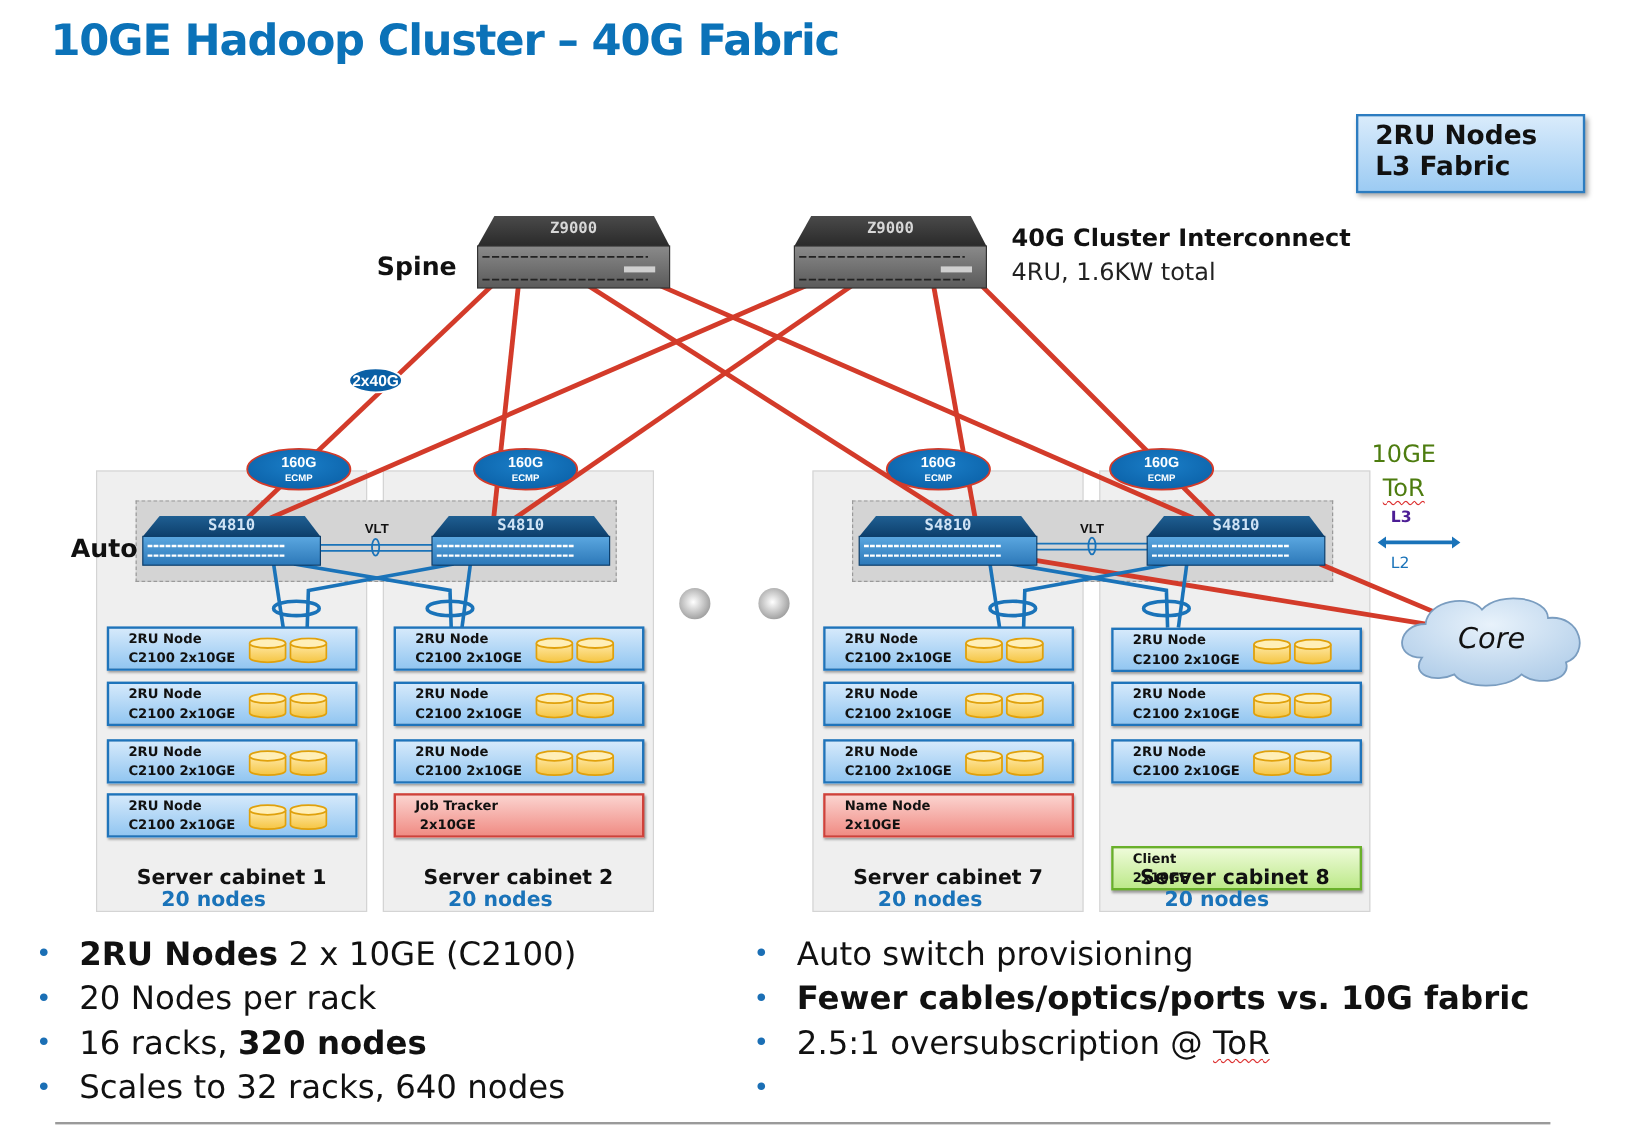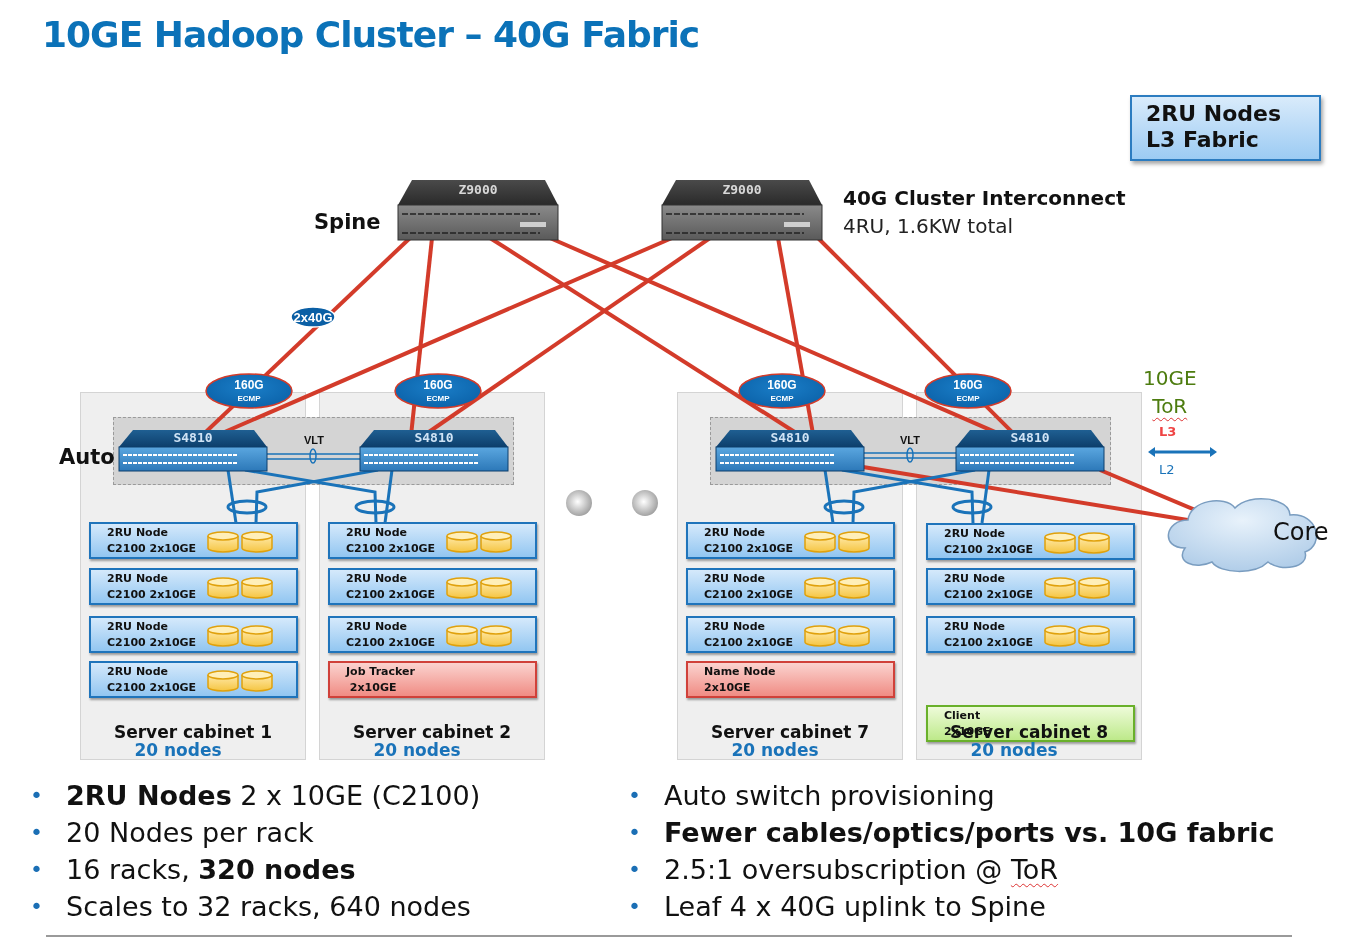--- a/index.html
+++ b/index.html
@@ -21,23 +21,23 @@
   .node .l2{top:18px;}
   .disk{position:absolute;width:32px;height:22px;top:7px;}
   .cab-name{font-size:17px;font-weight:bold;color:#111;text-align:center;width:226px;white-space:nowrap;}
   .cab-count{font-size:17px;font-weight:bold;color:#1a73b9;text-align:center;width:196px;}
   .bullets{font-size:27px;color:#111;line-height:37px;}
   .bullets .row{position:relative;padding-left:36px;white-space:nowrap;}
   .bullets .dot{position:absolute;left:0;top:0;color:#1b6fb5;font-size:22px;}
   .bullets b{font-weight:bold;}
   .squiggle{text-decoration:underline wavy #d33;text-decoration-thickness:1px;text-underline-offset:4px;}
   #tor-label{left:1143px;top:364px;font-size:20px;color:#4d7c0f;text-align:center;line-height:28px;}
-  #l3-label{left:1159px;top:424px;font-size:13px;font-weight:bold;color:#ef4444;}
+  #l3-label{left:1159px;top:424px;font-size:13px;font-weight:bold;color:#4c1d95;}
   #l2-label{left:1159px;top:462px;font-size:13px;font-weight:normal;color:#1a73b9;}
-  #core-text{left:1273px;top:518px;font-size:24px;color:#111;}
+  #core-text{left:1215px;top:518px;font-size:24px;color:#111;font-style:italic;}
   #bottom-rule{left:46px;top:935px;width:1246px;height:2px;background:#9a9a9a;}
 </style>
 </head>
 <body>
 
 <div id="title" class="abs">10GE Hadoop Cluster – 40G Fabric</div>
 
 <div id="badge" class="abs">
   <div>2RU Nodes</div>
   <div>L3 Fabric</div>
@@ -416,16 +416,16 @@
   <div class="row"><span class="dot">•</span><b>2RU Nodes</b><span style="white-space:pre;"> 2 x 10GE (C2100)</span></div>
   <div class="row"><span class="dot">•</span><span>20 Nodes per rack</span></div>
   <div class="row"><span class="dot">•</span><span style="white-space:pre;">16 racks, </span><b>320 nodes</b></div>
   <div class="row"><span class="dot">•</span><span>Scales to 32 racks, 640 nodes</span></div>
 </div>
 
 <div class="abs bullets" style="left:628px;top:777px;">
   <div class="row"><span class="dot">•</span><span>Auto switch provisioning</span></div>
   <div class="row"><span class="dot">•</span><b>Fewer cables/optics/ports vs. 10G fabric</b></div>
   <div class="row"><span class="dot">•</span><span style="white-space:pre;text-align:right;">2.5:1 oversubscription @ </span><span class="squiggle">ToR</span></div>
-  <div class="row"><span class="dot">•</span><span>Leaf 4 x 40G uplink to Spine</span></div>
+  <div class="row"><span class="dot">•</span></div>
 </div>
 
 <div id="bottom-rule" class="abs"></div>
 
 </body></html>

